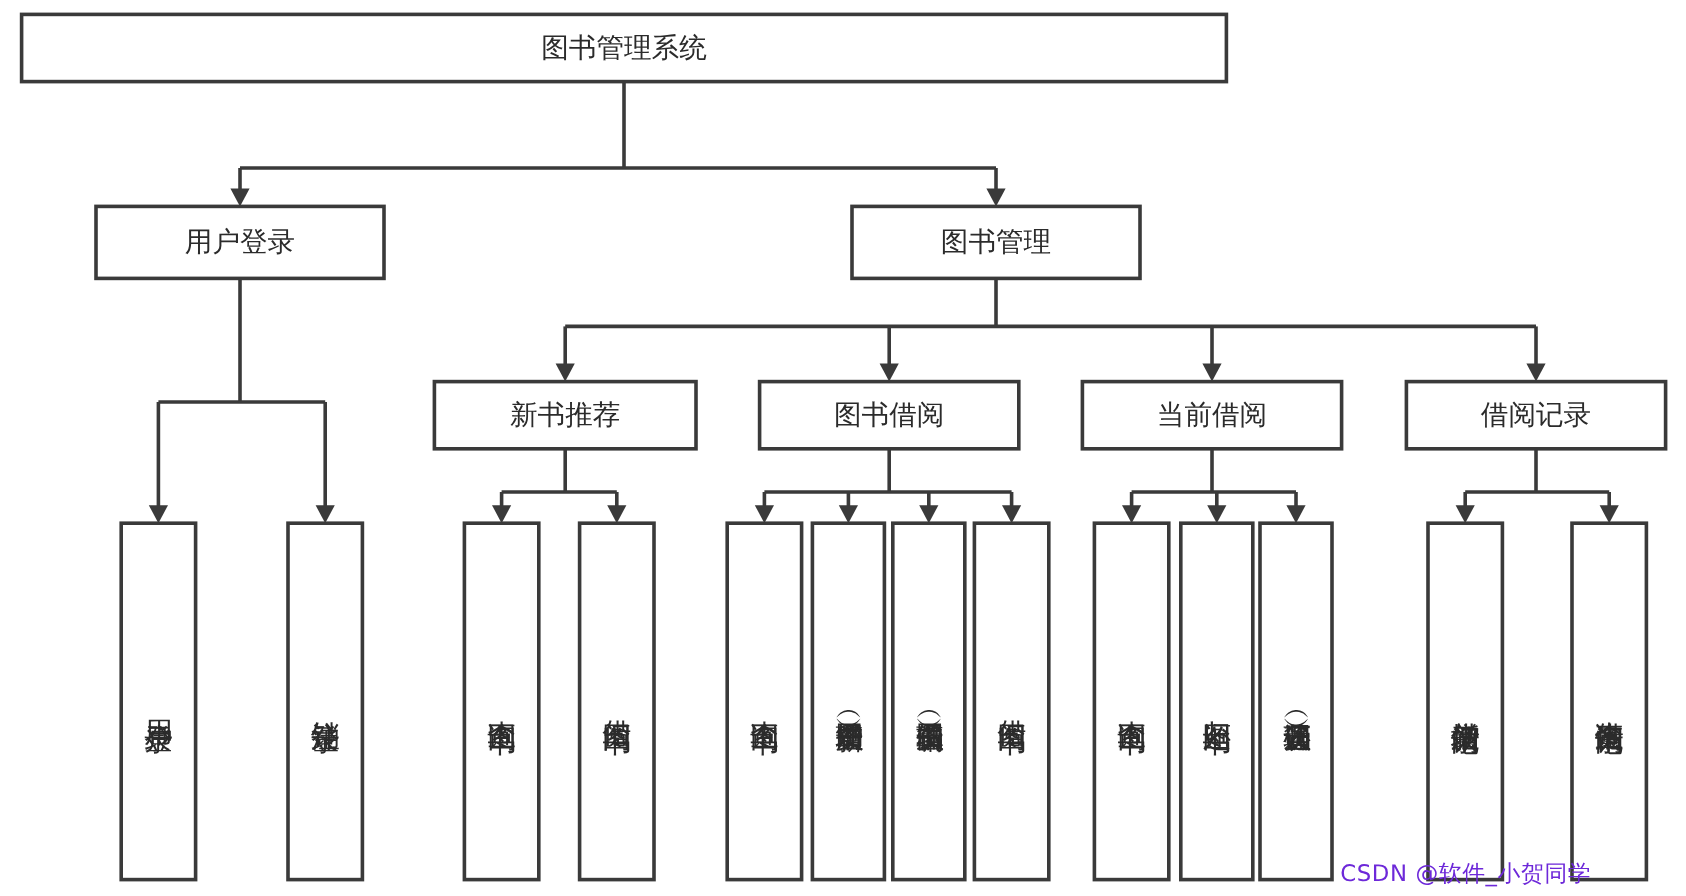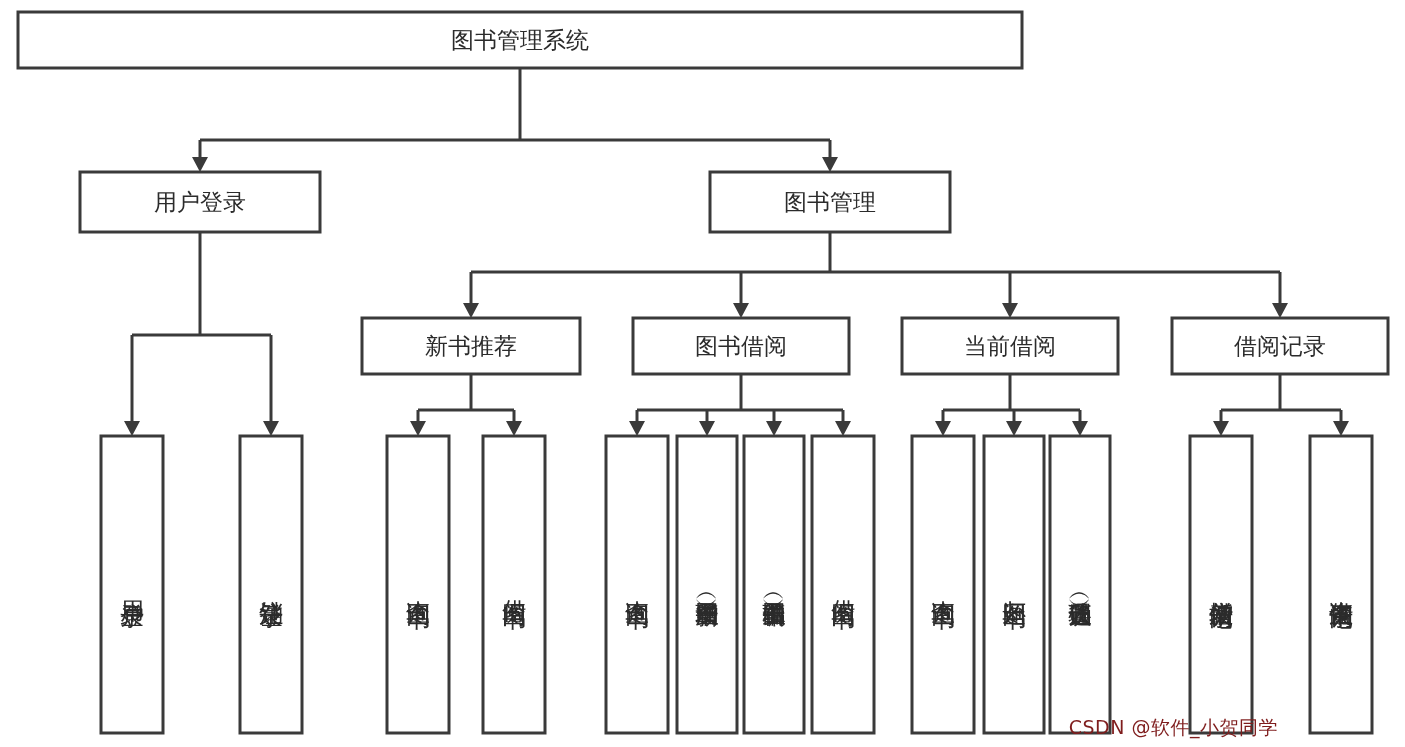--- a/index.html
+++ b/index.html
@@ -11,20 +11,21 @@
     width: 1405px;
     height: 747px;
     font-family: "DejaVu Sans", "Liberation Sans", sans-serif;
     overflow: hidden;
     position: relative;
   }
   #diagram-root {
     position: relative;
     width: 1292px;
     height: 747px;
+    padding-left: 48px;
   }
   svg#tree-svg {
     position: absolute;
     top: 0;
     left: 0;
     width: 1405px;
     height: 747px;
     display: block;
   }
   .node-box {
@@ -66,21 +67,21 @@
     color: #2b2b2b;
     white-space: nowrap;
     text-align: center;
   }
   .watermark {
     position: absolute;
     right: 14px;
     bottom: 6px;
     font-family: "DejaVu Sans", "Liberation Sans", sans-serif;
     font-size: 19px;
-    color: #7f1d1d;
+    color: #6d28d9;
     letter-spacing: 0.5px;
     white-space: nowrap;
     user-select: none;
   }
 </style>
 </head>
 <body>
 
 <div id="diagram-root">
 

